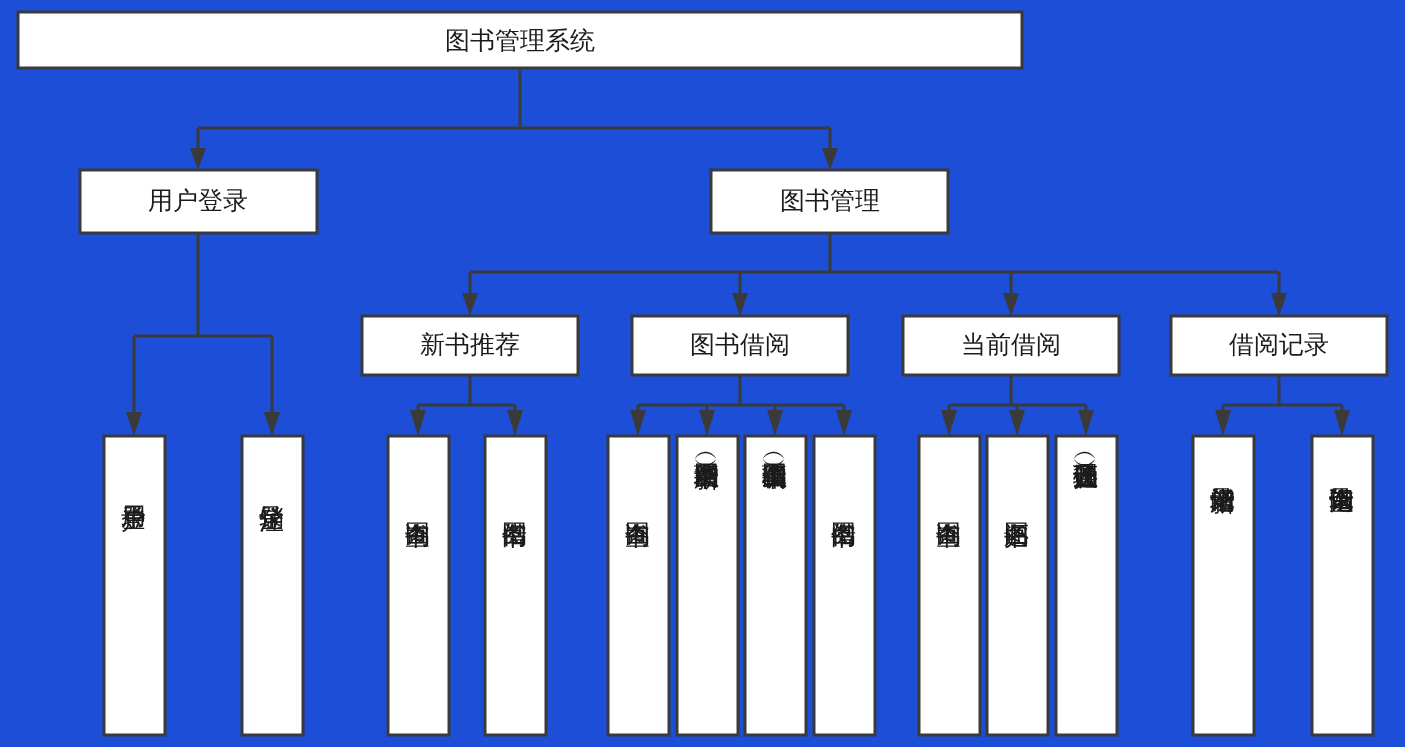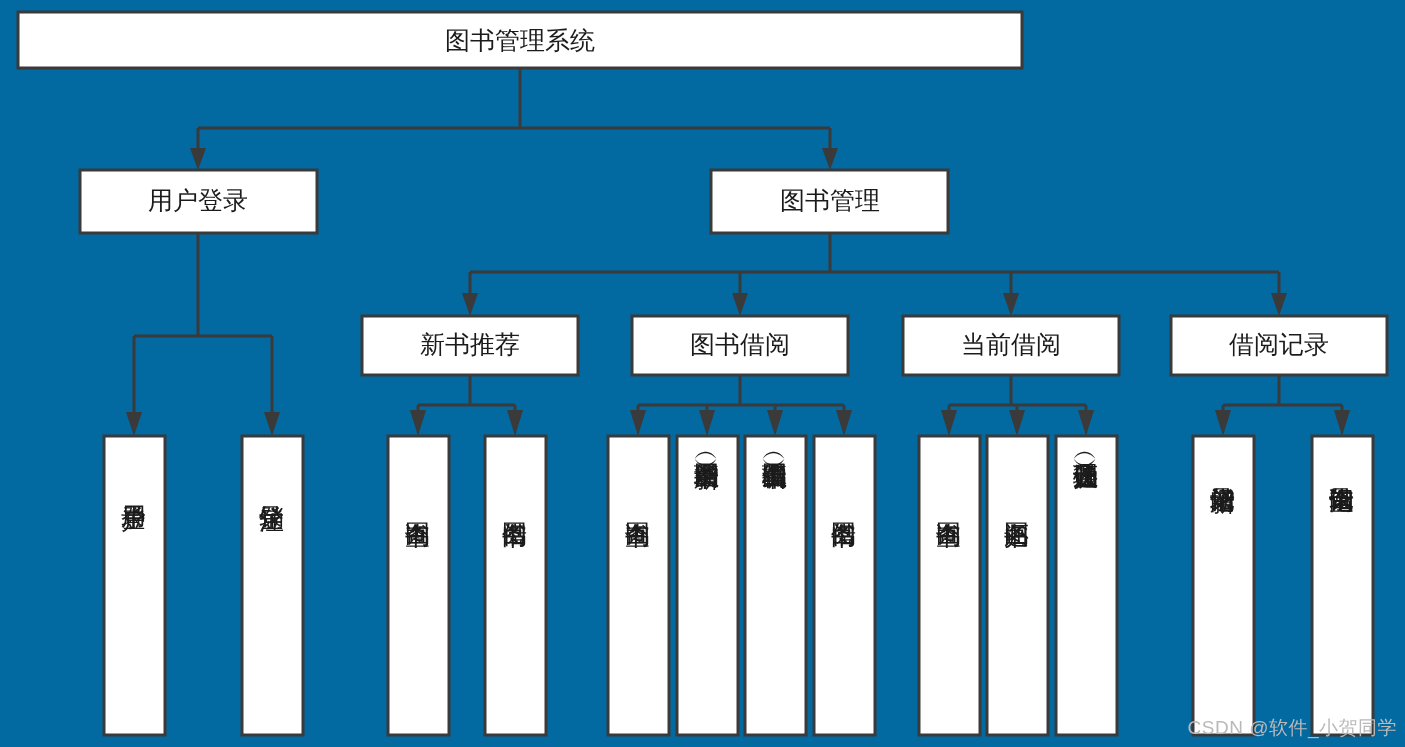--- a/index.html
+++ b/index.html
@@ -7,21 +7,21 @@
     padding: 0;
     background: #ffffff;
   }
   body {
     font-family: "Liberation Sans", "DejaVu Sans", sans-serif;
   }
   #diagram-root {
     position: relative;
     width: 1405px;
     height: 747px;
-    background: #0369a1;
+    background: #1d4ed8;
     overflow: hidden;
   }
   svg#flow-svg {
     position: absolute;
     top: 0;
     left: 0;
     width: 1405px;
     height: 747px;
   }
   .node-rect {
@@ -240,15 +240,14 @@
       <text class="node-label-v" x="1223" y="468">新增借阅记录</text>
     </g>
 
     <g>
       <rect class="node-rect" x="1312" y="436" width="61" height="299"></rect>
       <text class="node-label-v" x="1342" y="468">查询借阅记录</text>
     </g>
 
   </svg>
 
-  <div class="watermark-text">CSDN @软件_小贺同学</div>
 
 </div>
 
 </body></html>

